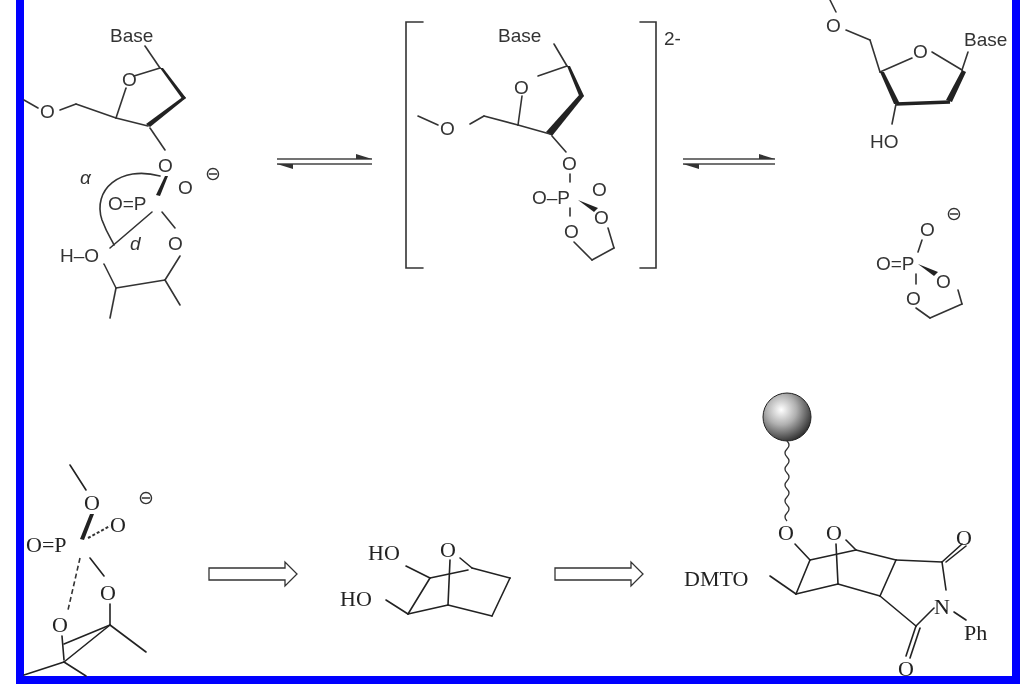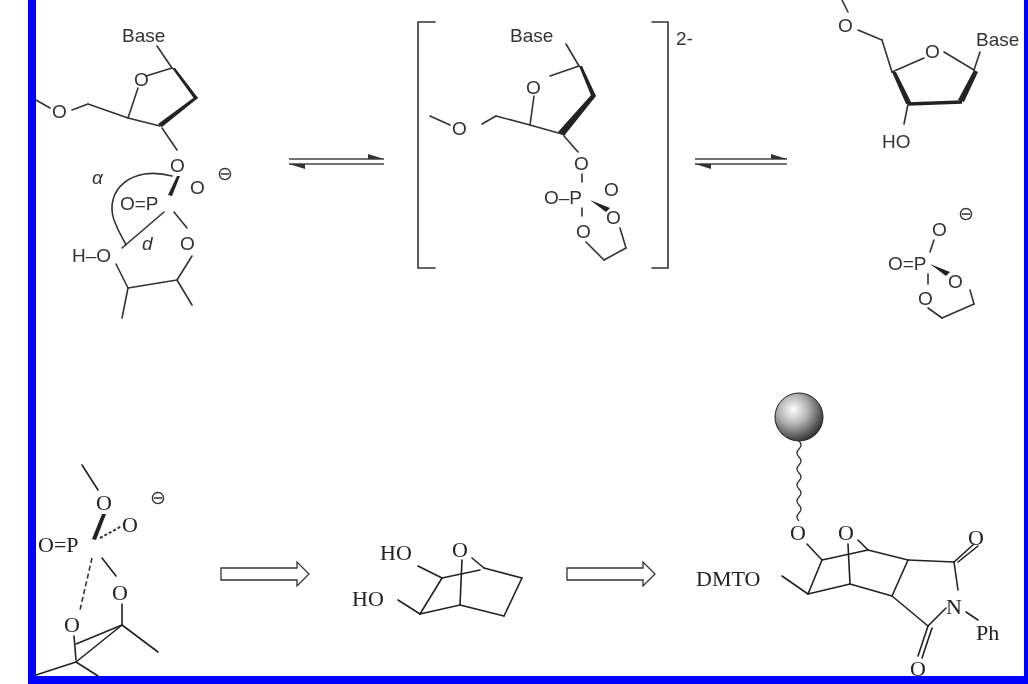--- a/index.html
+++ b/index.html
@@ -1,17 +1,17 @@
 <!DOCTYPE html>
 <html><head>
   <meta charset="utf-8">
   <style>
     html, body { margin:0; padding:0; background:#ffffff; }
     body { width:1028px; height:684px; position:relative; overflow:hidden; font-family:"Liberation Sans", sans-serif; }
-    #frame { position:absolute; left:12px; top:0; width:952px; height:684px; }
+    #frame { position:absolute; left:0; top:0; width:952px; height:684px; }
     .border { position:absolute; background:#0000ff; }
     svg { position:absolute; left:0; top:0; }
     .lbl { font-family:"Liberation Sans", sans-serif; fill:#333; font-size:19px; }
     .slbl { font-family:"Liberation Serif", serif; fill:#222; font-size:22px; }
     .bond { stroke:#333; stroke-width:1.6; fill:none; stroke-linecap:round; }
     .bondk { stroke:#222; stroke-width:1.6; fill:none; stroke-linecap:round; }
   </style>
 </head>
 <body>
 

